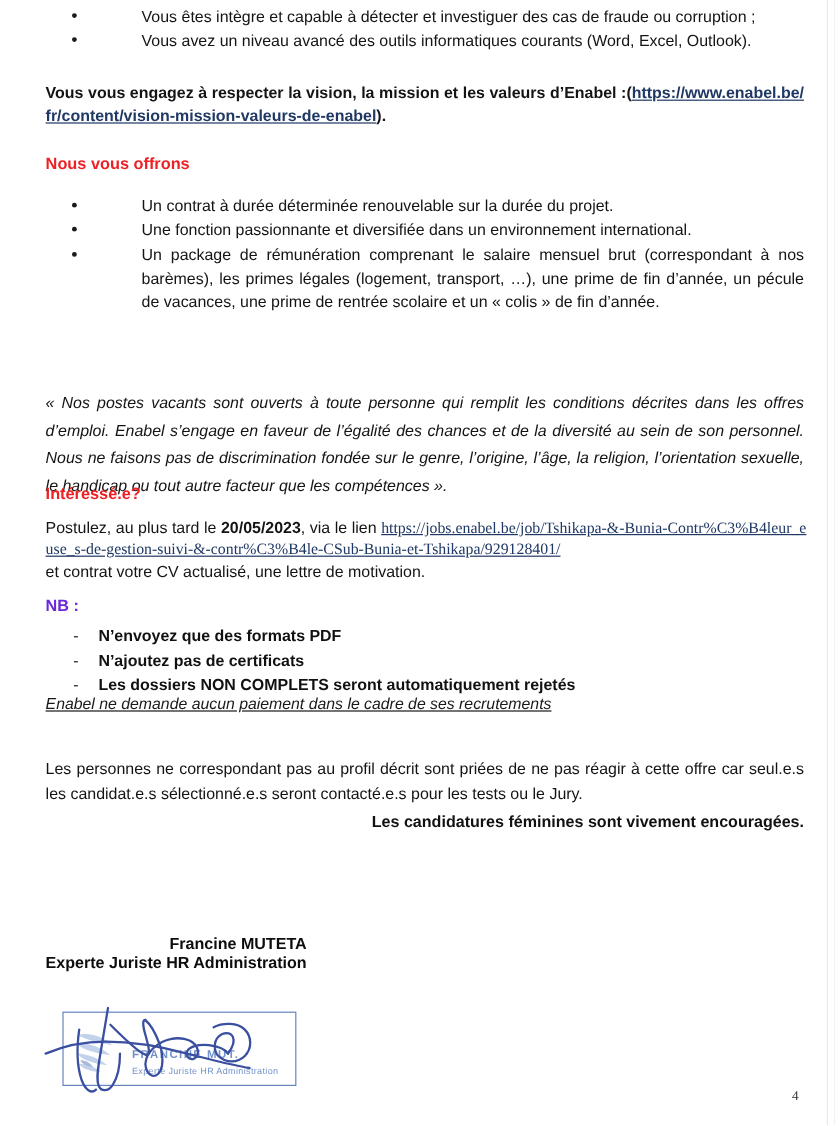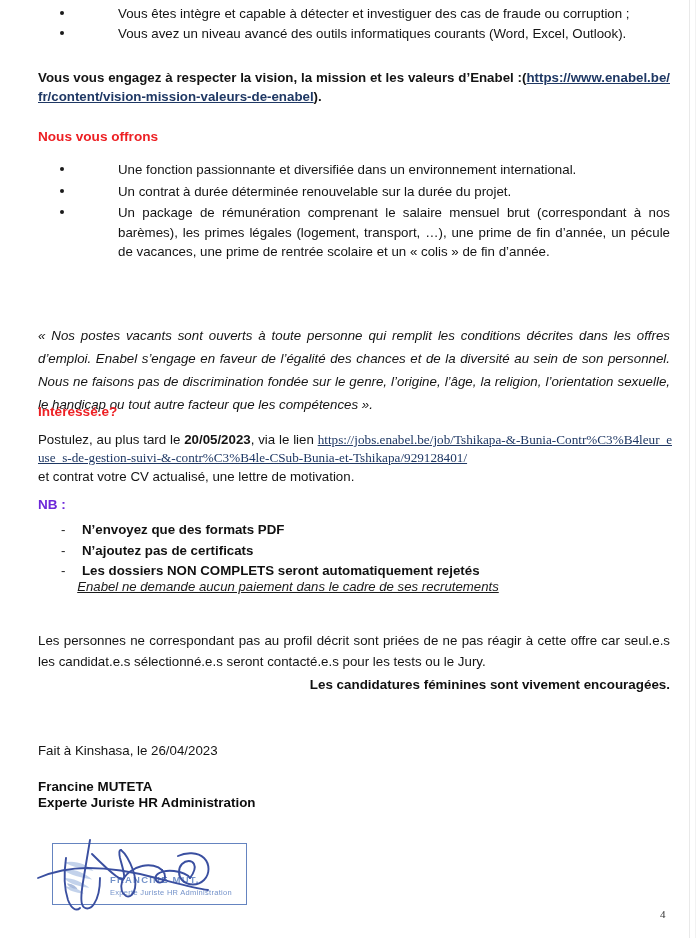--- a/index.html
+++ b/index.html
@@ -129,21 +129,21 @@
   #block-offer-list     { left: 0;    top: 160px; width: 700px; }
   #block-equality       { left: 38px; top: 288px; width: 632px; margin-top: 36px; }
   #block-interest-head  { left: 38px; top: 403px; }
   #block-apply          { left: 38px; top: 431px; width: 634px; }
   #block-nb-label       { left: 38px; top: 497px; }
   #block-nb-list        { left: 0;    top: 520px; width: 700px; }
   #block-nopay          { left: 38px; top: 579px; width: 500px; }
   #block-closing        { left: 38px; top: 630px; width: 632px; }
   #block-female         { left: 38px; top: 677px; width: 632px; text-align: right; }
   #block-place-date     { left: 38px; top: 743px; }
-  #block-signatory      { left: 38px; top: 779px; }
+  #block-signatory      { left: 38px; top: 779px; text-align: right; }
   #block-stamp          { left: 30px; top: 838px; width: 250px; height: 78px; }
   #block-page-number    { left: 660px; top: 908px; }
 
   .signatory-line {
     margin: 0;
     font-size: 13.4px;
     line-height: 15.5px;
     font-weight: bold;
     color: #0d0d0d;
   }
@@ -163,21 +163,20 @@
     font-size: 13.5px;
     font-weight: bold;
     color: #6d28d9;
   }
   .nopay {
     margin: 0;
     font-size: 13.2px;
     font-style: italic;
     text-decoration: underline;
     color: #1a1a1a;
-    text-align: center;
   }
   .page-number {
     margin: 0;
     font-size: 11px;
     color: #333;
     font-family: "Liberation Serif", serif;
   }
 
   
   .stamp-wrap {
@@ -257,27 +256,27 @@
   <div class="blk" id="block-engagement">
     <p class="para justified bold"><span>Vous vous engagez à respecter la vision, la mission et les valeurs d’Enabel :</span><span>(</span><a class="link" href="#">https://www.enabel.be/fr/content/vision-mission-valeurs-de-enabel</a><span>).</span></p>
   </div>
 
   <div class="blk" id="block-offer-heading">
     <h2 class="red-heading">Nous vous offrons</h2>
   </div>
 
   <div class="blk" id="block-offer-list">
     <ul class="bullets">
+      <li style="margin-top:2px;">
+        <span class="bullet-dot"></span>
+        <span>Un contrat à durée déterminée renouvelable sur la durée du projet.</span>
+      </li>
       <li>
         <span class="bullet-dot"></span>
         <span>Une fonction passionnante et diversifiée dans un environnement international.</span>
-      </li>
-      <li style="margin-top:2px;">
-        <span class="bullet-dot"></span>
-        <span>Un contrat à durée déterminée renouvelable sur la durée du projet.</span>
       </li>
       <li style="margin-top:2px; padding-right:30px;">
         <span class="bullet-dot"></span>
         <span>Un package de rémunération comprenant le salaire mensuel brut (correspondant à nos barèmes), les primes légales (logement, transport, …), une prime de fin d’année, un pécule de vacances, une prime de rentrée scolaire et un « colis » de fin d’année.</span>
       </li>
     </ul>
   </div>
 
   <div class="blk" id="block-equality">
     <p class="para justified italic" style="line-height:23px;">« Nos postes vacants sont ouverts à toute personne qui remplit les conditions décrites dans les offres d’emploi. Enabel s’engage en faveur de l’égalité des chances et de la diversité au sein de son personnel. Nous ne faisons pas de discrimination fondée sur le genre, l’origine, l’âge, la religion, l’orientation sexuelle, le handicap ou tout autre facteur que les compétences ».</p>
@@ -318,23 +317,20 @@
   </div>
 
   <div class="blk" id="block-closing">
     <p class="para justified" style="line-height:21px;">Les personnes ne correspondant pas au profil décrit sont priées de ne pas réagir à cette offre car seul.e.s les candidat.e.s sélectionné.e.s seront contacté.e.s pour les tests ou le Jury.</p>
   </div>
 
   <div class="blk" id="block-female">
     <p class="female-line">Les candidatures féminines sont vivement encouragées.</p>
   </div>
 
-  <div class="blk" id="block-place-date">
-    <p class="place-date">Fait à Kinshasa, le 26/04/2023</p>
-  </div>
 
   <div class="blk" id="block-signatory">
     <p class="signatory-line">Francine MUTETA</p>
     <p class="signatory-line">Experte Juriste HR Administration</p>
   </div>
 
   <div class="blk" id="block-stamp">
     <div class="stamp-wrap">
 
       <div class="stamp-box"></div>

